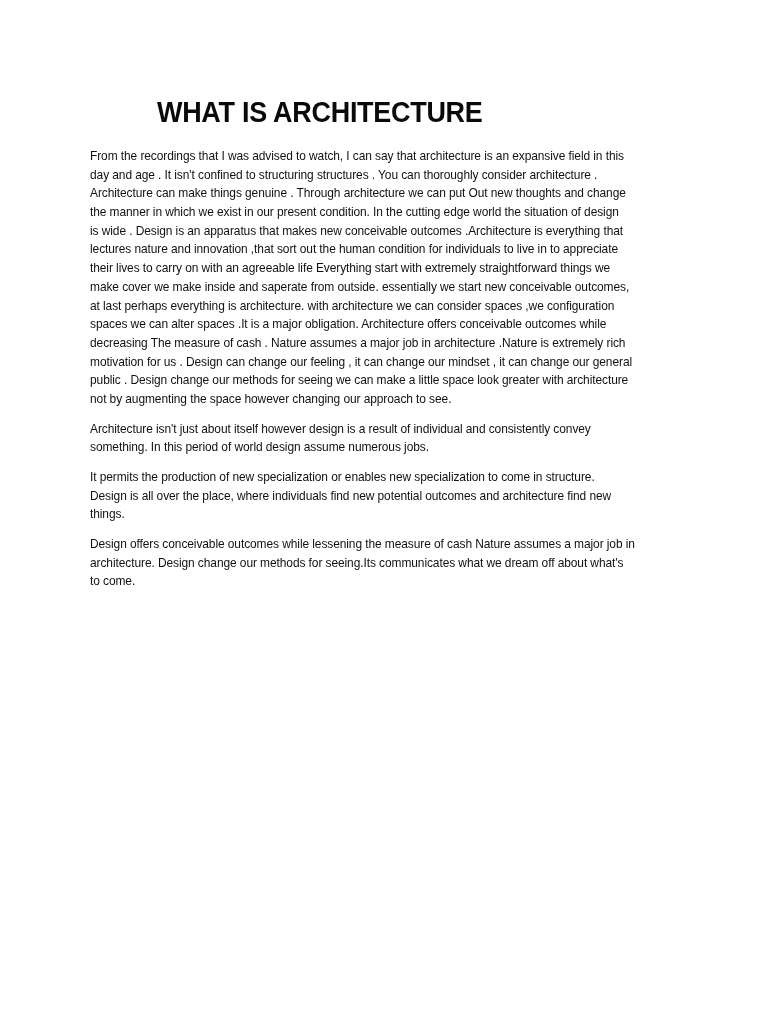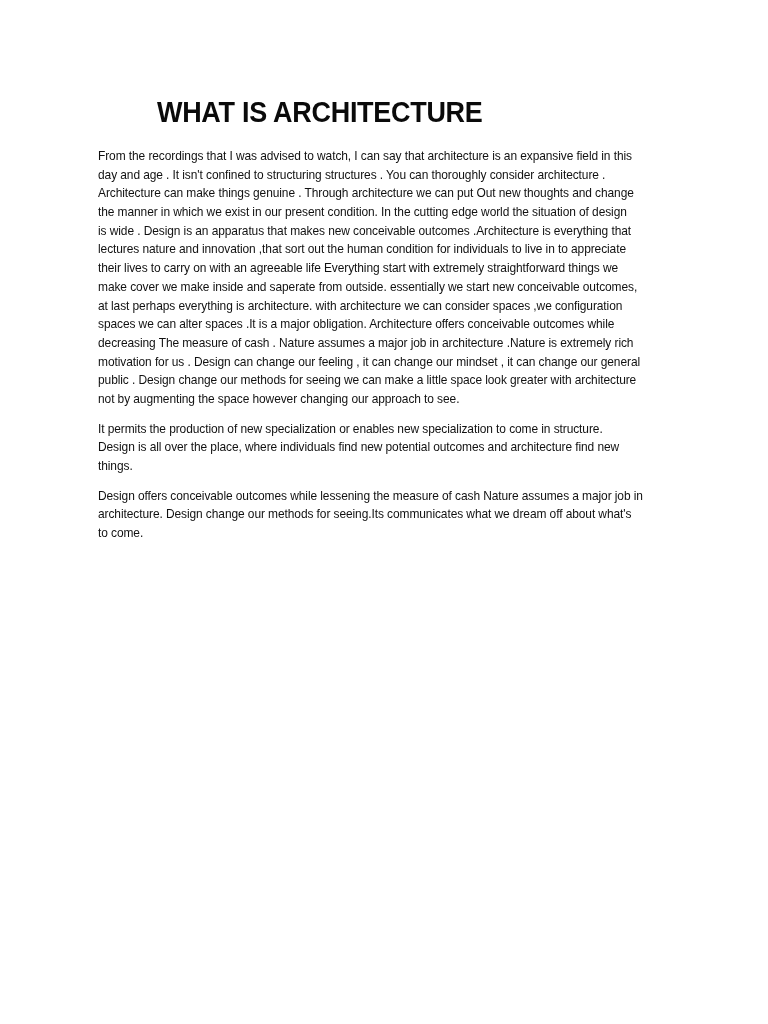--- a/index.html
+++ b/index.html
@@ -33,21 +33,21 @@
       transform: scaleX(0.93);
       transform-origin: left top;
     }
     .body {
       position: absolute;
       left: 90px;
       top: 147px;
       width: 600px;
     }
     .para {
-      margin: 0 0 11px 8px;
+      margin: 0 0 11px 0;
     }
     .line {
       display: block;
       font-size: 13.6px;
       line-height: 18.7px;
       height: 18.7px;
       white-space: nowrap;
       color: #111111;
       transform: scaleX(0.88);
       transform-origin: left top;
@@ -71,20 +71,24 @@
       <span class="line">their lives to carry on with an agreeable life Everything start with extremely straightforward things we</span>
       <span class="line">make cover we make inside and saperate from outside. essentially we start new conceivable outcomes,</span>
       <span class="line">at last perhaps everything is architecture. with architecture we can consider spaces ,we configuration</span>
       <span class="line">spaces we can alter spaces .It is a major obligation. Architecture offers conceivable outcomes while</span>
       <span class="line">decreasing The measure of cash . Nature assumes a major job in architecture .Nature is extremely rich</span>
       <span class="line">motivation for us . Design can change our feeling , it can change our mindset , it can change our general</span>
       <span class="line">public . Design change our methods for seeing we can make a little space look greater with architecture</span>
       <span class="line">not by augmenting the space however changing our approach to see.</span>
     </p>
 
+    <p class="para">
+      <span class="line">Architecture isn't just about itself however design is a result of individual and consistently convey</span>
+      <span class="line">something. In this period of world design assume numerous jobs.</span>
+    </p>
 
 
     <p class="para">
       <span class="line">It permits the production of new specialization or enables new specialization to come in structure.</span>
       <span class="line">Design is all over the place, where individuals find new potential outcomes and architecture find new</span>
       <span class="line">things.</span>
     </p>
 
     <p class="para">
       <span class="line">Design offers conceivable outcomes while lessening the measure of cash Nature assumes a major job in</span>

